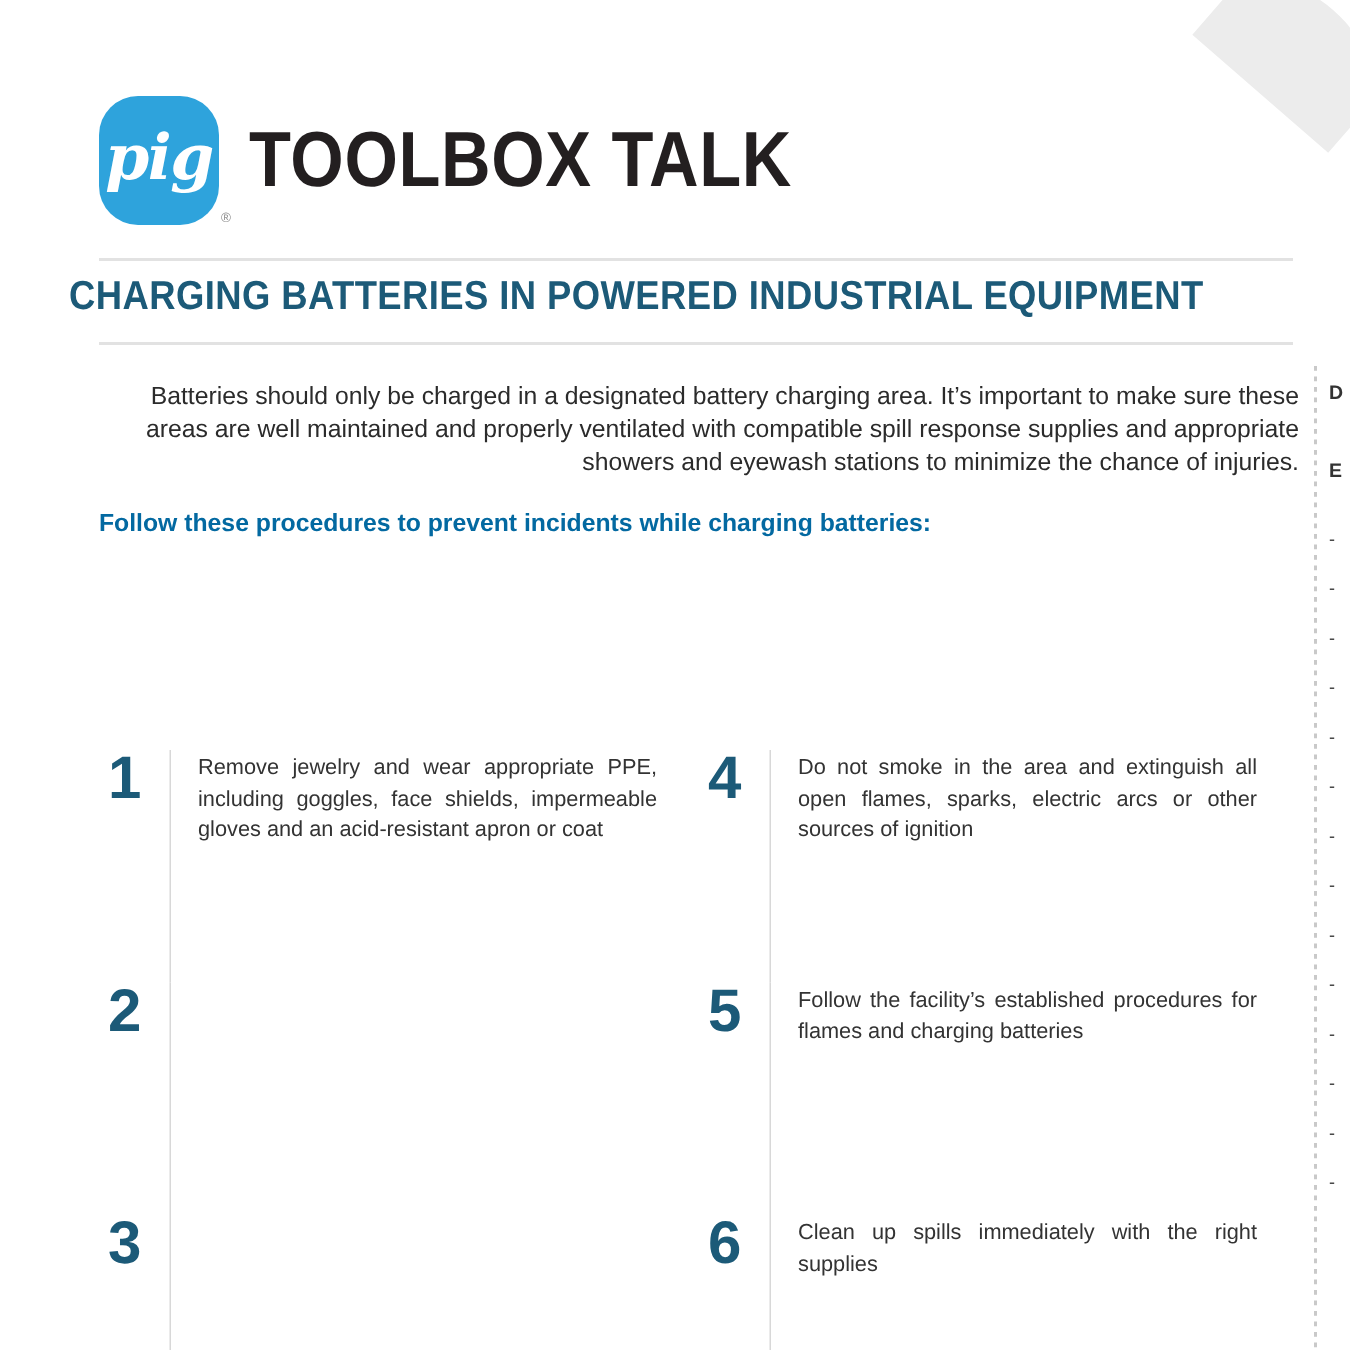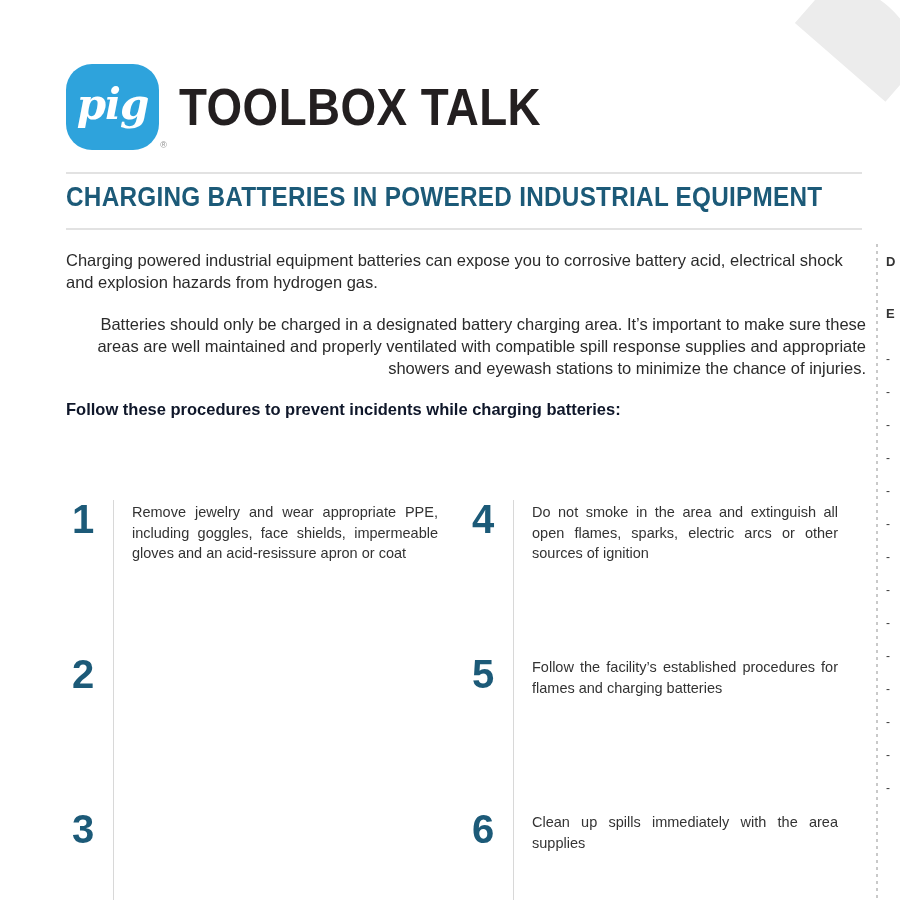--- a/index.html
+++ b/index.html
@@ -33,21 +33,21 @@
   
   .masthead {
     position: absolute;
     left: 66px;
     top: 64px;
     display: flex;
     align-items: center;
     gap: 20px;
   }
   .logo {
-    width: 93px;
+    width: 80px;
     height: 86px;
     background: #2ea3dc;
     border-radius: 26px;
     position: relative;
     display: flex;
     align-items: center;
     justify-content: center;
   }
   .logo-word {
     color: #ffffff;
@@ -88,21 +88,21 @@
   .rule-top { top: 172px; }
   .rule-bottom { top: 228px; }
 
   .section-title-row {
     position: absolute;
     left: 66px;
     top: 182px;
     width: 800px;
     display: flex;
     align-items: center;
-    justify-content: flex-start;
+    justify-content: center;
   }
   .section-title {
     font-family: "Liberation Sans Narrow", "Liberation Sans", sans-serif;
     font-weight: bold;
     font-size: 27px;
     letter-spacing: 0.3px;
     color: #1c5a78;
     transform: scaleX(0.9);
     transform-origin: left center;
     white-space: nowrap;
@@ -119,21 +119,21 @@
     font-size: 16.5px;
     line-height: 1.33;
     color: #2b2b2b;
     margin: 0 0 20px 0;
     max-width: 800px;
   }
   .para.p2 { margin-top: 4px; text-align: right; }
   .lead {
     font-size: 16.5px;
     font-weight: bold;
-    color: #0f172a;
+    color: #0369a1;
     margin: 14px 0 0 0;
   }
 
   
   .steps {
     position: absolute;
     left: 66px;
     top: 500px;
     width: 800px;
     display: grid;
@@ -233,30 +233,29 @@
 <div class="rule rule-top"></div>
 
 <div class="section-title-row">
   <div class="section-title">CHARGING BATTERIES IN POWERED INDUSTRIAL EQUIPMENT</div>
 
 </div>
 
 <div class="rule rule-bottom"></div>
 
 <div class="content">
-  <p class="para p1">Charging powered industrial equipment batteries can expose you to corrosive battery acid, electrical shock and explosion hazards from hydrogen gas.</p>
   <p class="para p2">Batteries should only be charged in a designated battery charging area. It’s important to make sure these areas are well maintained and properly ventilated with compatible spill response supplies and appropriate showers and eyewash stations to minimize the chance of injuries.</p>
   <p class="lead">Follow these procedures to prevent incidents while charging batteries:</p>
 </div>
 
 <div class="steps">
   <div class="step">
     <div class="step-num">1</div>
     <div class="step-divider"></div>
-    <div class="step-text">Remove jewelry and wear appropriate PPE, including goggles, face shields, impermeable gloves and an acid-resis­sure apron or coat</div>
+    <div class="step-text">Remove jewelry and wear appropriate PPE, including goggles, face shields, impermeable gloves and an acid-resis­tant apron or coat</div>
   </div>
   <div class="step">
     <div class="step-num">4</div>
     <div class="step-divider"></div>
     <div class="step-text">Do not smoke in the area and extinguish all open flames, sparks, electric arcs or other sources of ignition</div>
   </div>
   <div class="step">
     <div class="step-num">2</div>
     <div class="step-divider"></div>
   </div>
@@ -265,21 +264,21 @@
     <div class="step-divider"></div>
     <div class="step-text">Follow the facility’s established proce­dures for flames and charging batteries</div>
   </div>
   <div class="step">
     <div class="step-num">3</div>
     <div class="step-divider"></div>
   </div>
   <div class="step">
     <div class="step-num">6</div>
     <div class="step-divider"></div>
-    <div class="step-text">Clean up spills immediately with the area supplies</div>
+    <div class="step-text">Clean up spills immediately with the right supplies</div>
   </div>
 </div>
 
 <div class="dotted-divider"></div>
 
 <div class="side-panel">
   <div class="side-head h1">D</div>
   <div class="side-head h2">E</div>
   <ul class="side-list">
     <li>-</li>

